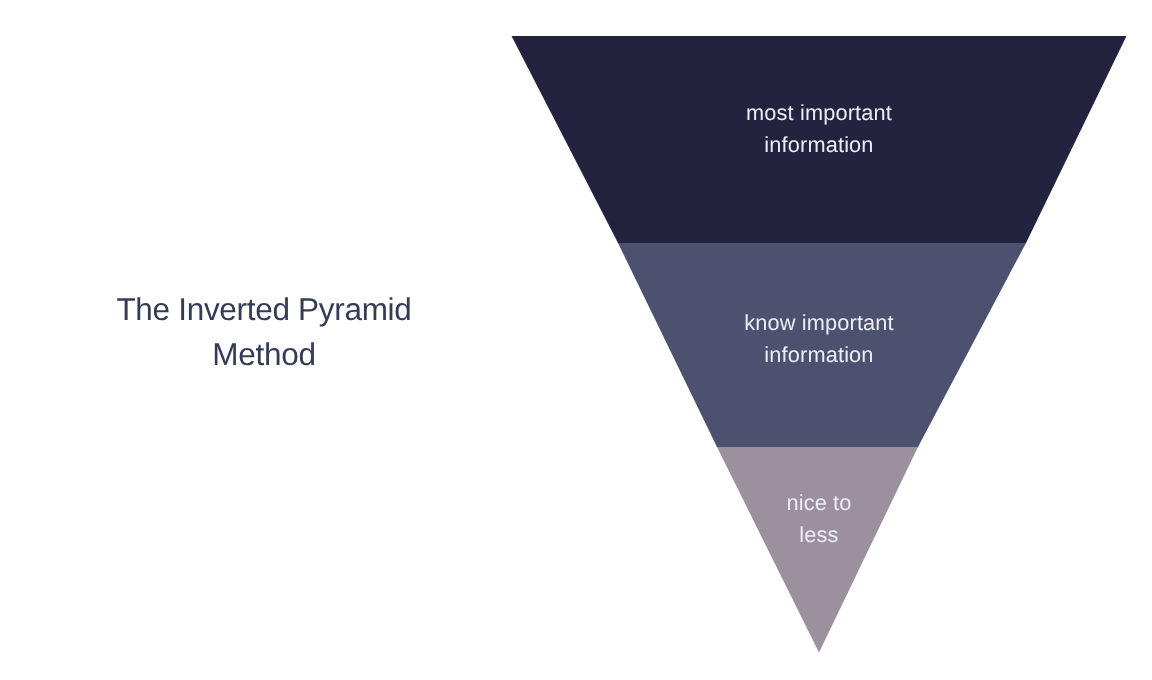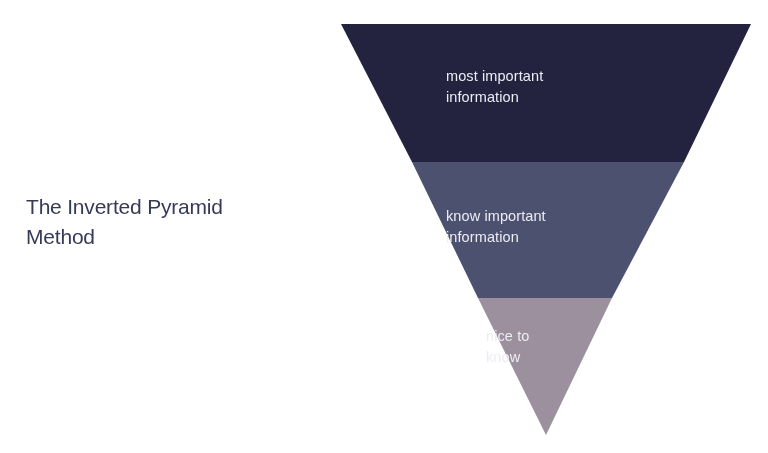--- a/index.html
+++ b/index.html
@@ -20,39 +20,41 @@
     height: 453px;
     background: #ffffff;
   }
 
   
   #title-block {
     position: absolute;
     left: 26px;
     top: 192px;
     width: 300px;
+    text-align: center;
     color: #353b56;
     font-size: 21px;
     line-height: 30px;
     letter-spacing: -0.2px;
     font-weight: 400;
     white-space: pre-line;
   }
 
   
   #pyramid {
     position: absolute;
     left: 0;
     top: 0;
     width: 768px;
     height: 453px;
   }
 
   .seg-label {
     position: absolute;
+    text-align: center;
     color: #ecedf3;
     font-size: 14.5px;
     line-height: 21px;
     font-weight: 400;
     white-space: pre-line;
     letter-spacing: 0.1px;
   }
   #label-top {
     left: 446px;
     top: 66px;
@@ -86,15 +88,15 @@
     <polygon points="478,298 612,298 546,435" fill="#9c8f9e"></polygon>
   </svg>
 
   <div class="seg-label" id="label-top">most important
 information</div>
 
   <div class="seg-label" id="label-mid">know important
 information</div>
 
   <div class="seg-label" id="label-bot">nice to
-know</div>
+less</div>
 
 </div>
 
 </body></html>

